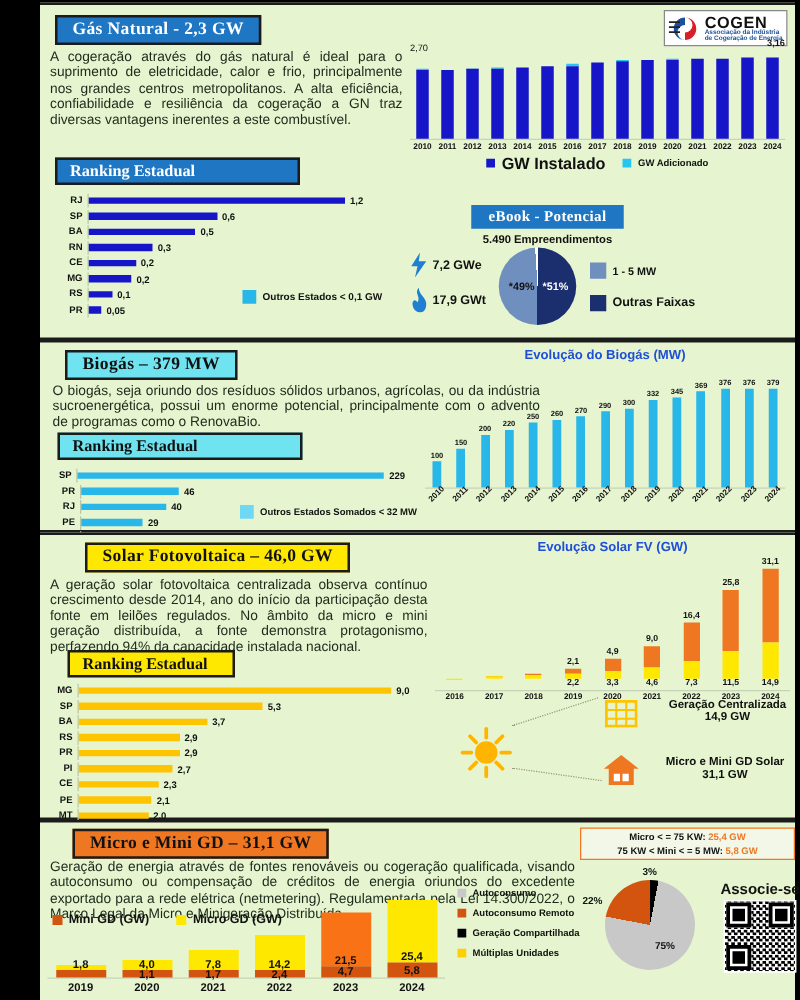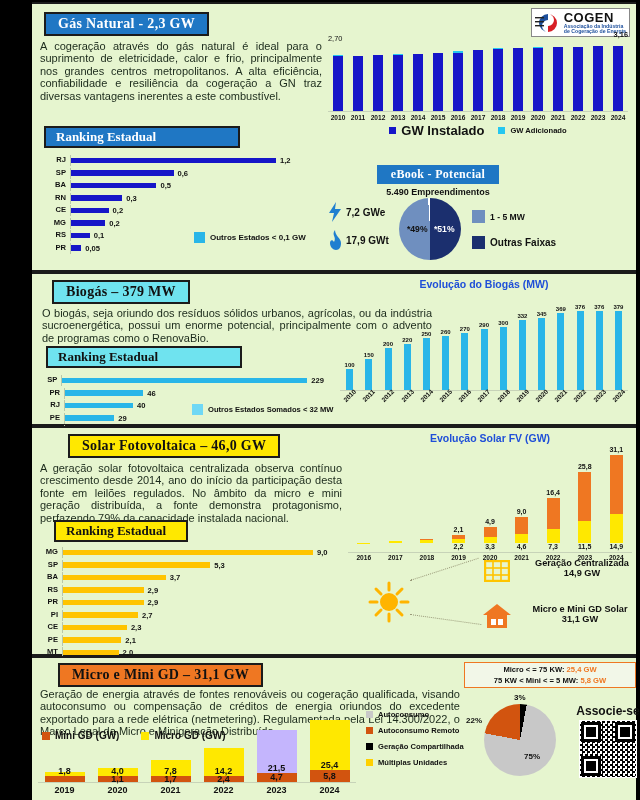--- a/index.html
+++ b/index.html
@@ -456,21 +456,21 @@
           <div style="transform: rotate(-45deg); transform-origin: center center;">2023</div>
           <div style="transform: rotate(-45deg); transform-origin: center center;">2024</div>
         </div>
     </div>
   </div>
 
   <div class="section sec3">
     <div style="position:absolute;left:36px;top:6px;">
       <span class="title-chip chip-yellow">Solar Fotovoltaica – 46,0 GW</span>
     </div>
-    <div style="position:absolute;left:8px;top:34px;width:302px;" class="body-text">A geração solar fotovoltaica centralizada observa contínuo crescimento desde 2014, ano do início da participação desta fonte em leilões regulados. No âmbito da micro e mini geração distribuída, a fonte demonstra protagonismo, perfazendo 79% da capacidade instalada nacional.</div>
+    <div style="position:absolute;left:8px;top:34px;width:302px;" class="body-text">A geração solar fotovoltaica centralizada observa contínuo crescimento desde 2014, ano do início da participação desta fonte em leilões regulados. No âmbito da micro e mini geração distribuída, a fonte demonstra protagonismo, perfazendo 94% da capacidade instalada nacional.</div>
     <div style="position:absolute;left:22px;top:92px;width:134px;">
       <span class="rank-chip chip-yellow" style="display:block;">Ranking Estadual</span>
     </div>
     <div style="position:absolute;left:0px;top:116px;width:300px;" class="bars" id="solar-bars">
         <div class="barrow">
           <div class="barlbl">MG</div>
           <div class="bartrack">
             <div class="bar" style="background: rgb(255, 196, 0); width: 250px;"></div>
             <div class="barval">9,0</div>
           </div>
@@ -731,21 +731,21 @@
               <div style="width: 40px; background: rgb(255, 232, 0); height: 28.4px; display: flex; align-items: flex-end; justify-content: center;">
                 <span style="font-size: 9px; font-weight: bold; color: rgb(17, 17, 17);">14,2</span>
               </div>
               <div style="width: 40px; background: rgb(210, 84, 15); height: 6px; display: flex; align-items: center; justify-content: center;">
                 <span style="font-size: 9px; font-weight: bold; color: rgb(17, 17, 17);">2,4</span>
               </div>
             </div>
           </div>
           <div class="col">
             <div style="width: 40px; display: flex; flex-direction: column; justify-content: flex-end; align-items: center; position: relative;">
-              <div style="width: 40px; background: #c4b5fd; height: 43px; display: flex; align-items: flex-end; justify-content: center;">
+              <div style="width: 40px; background: #f97316; height: 43px; display: flex; align-items: flex-end; justify-content: center;">
                 <span style="font-size: 9px; font-weight: bold; color: rgb(17, 17, 17);">21,5</span>
               </div>
               <div style="width: 40px; background: rgb(210, 84, 15); height: 9.4px; display: flex; align-items: center; justify-content: center;">
                 <span style="font-size: 9px; font-weight: bold; color: rgb(17, 17, 17);">4,7</span>
               </div>
             </div>
           </div>
           <div class="col">
             <div style="width: 40px; display: flex; flex-direction: column; justify-content: flex-end; align-items: center; position: relative;">
               <div style="width: 40px; background: rgb(255, 232, 0); height: 50.8px; display: flex; align-items: flex-end; justify-content: center;">

